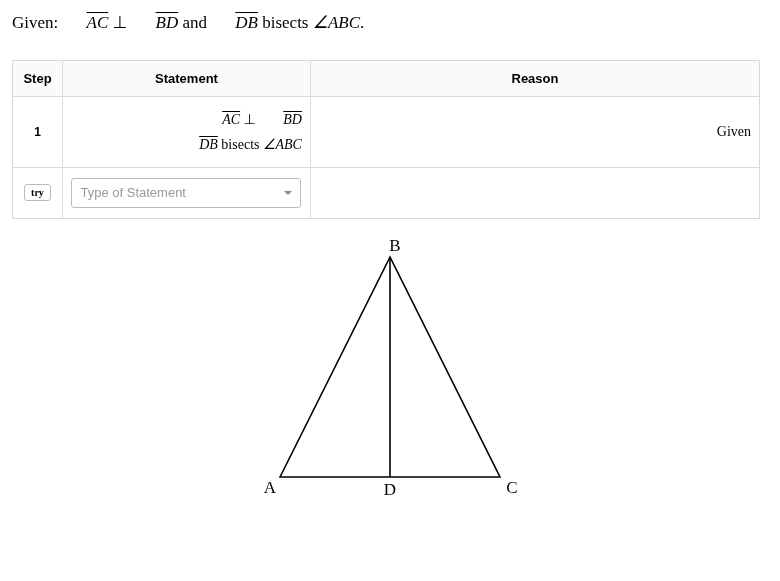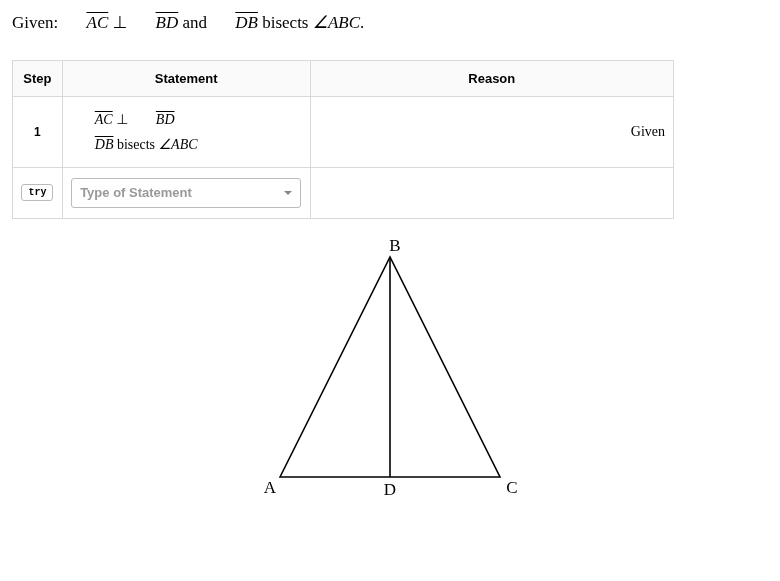--- a/index.html
+++ b/index.html
@@ -10,66 +10,65 @@
     color: #000;
     background: #fff;
     width: 780px;
   }
   .problem-text { font-size: 17px; line-height: 1.5; }
   .problem-text p { margin: 0 0 24px 0; }
   .ov { text-decoration: overline; margin-left: 24px; }
   .math-it { font-style: italic; font-family: 'Times New Roman', serif; }
   table.proof {
     border-collapse: collapse;
-    width: 662px;
+    width: 748px;
     margin-top: 6px;
     font-size: 14px;
   }
   table.proof th, table.proof td {
     border: 1px solid #d9d9d9;
     padding: 10px 8px;
     vertical-align: middle;
   }
   table.proof th {
     background: #fafafa;
     font-family: Arial, sans-serif;
     font-weight: bold;
     text-align: center;
     font-size: 13px;
   }
   table.proof th.reason-head { text-align: center; padding-left: 8px; }
   .col-step { width: 50px; text-align: center; font-weight: bold; font-family: Arial, sans-serif; font-size: 12px; }
-  .col-stmt { width: 248px; text-align: left; }
+  .col-stmt { width: 248px; text-align: right; }
   .col-reason { text-align: right; width: 450px; }
   .stmt-line { line-height: 1.8; }
   .try-btn {
     display: inline-block;
     border: 1px solid #bbb;
     border-radius: 3px;
     padding: 2px 6px;
-    font-family: Liberation Mono, monospace;
+    font-family: Liberation Serif, serif;
     font-size: 10px;
     background: #fff;
     cursor: pointer;
   }
   .type-select {
     width: 230px;
     height: 30px;
     border: 1px solid #bbb;
     border-radius: 3px;
     display: flex;
     align-items: center;
     justify-content: space-between;
     padding: 0 8px;
     color: #999;
     font-family: Arial, sans-serif;
     font-size: 13px;
     cursor: pointer;
     margin: 0 auto;
-    font-weight: bold;
   }
   .caret {
     width: 0; height: 0;
     border-left: 4px solid transparent;
     border-right: 4px solid transparent;
     border-top: 4px solid #888;
   }
   .input-row td { padding: 6px 8px; }
   .figure-wrap { width: 100%; text-align: center; margin-top: 18px; }
   svg { display: inline-block; }

